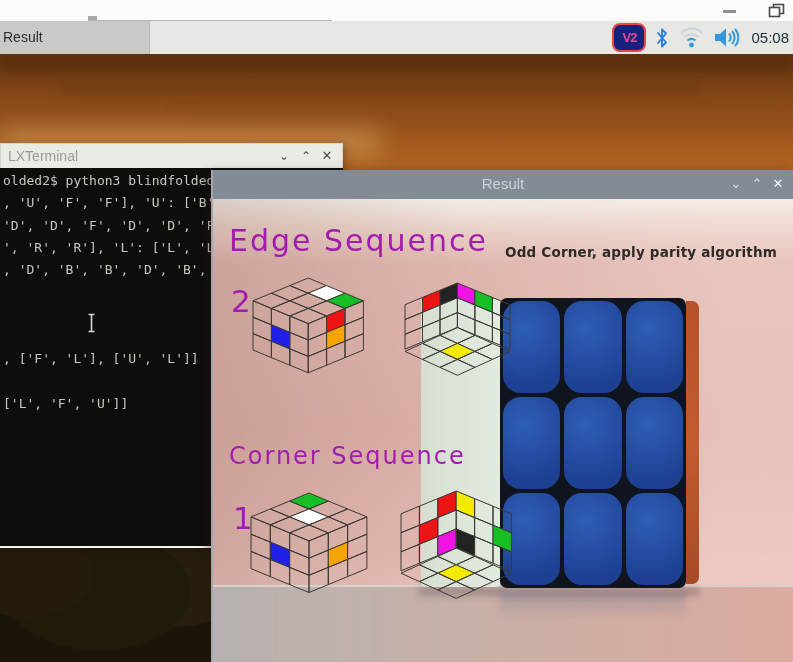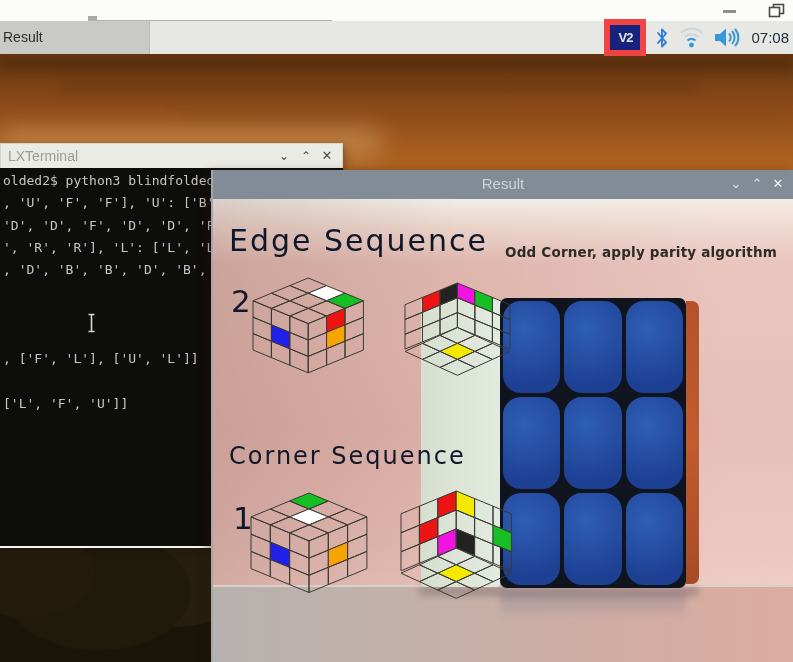--- a/index.html
+++ b/index.html
@@ -13,22 +13,22 @@
   #restore-btn{left:768px;top:3px;width:18px;height:15px;}
   #peek-tab{left:88px;top:16px;width:9px;height:5px;background:#a9a9a5;}
   #peek-line{left:88px;top:20px;width:244px;height:1.5px;background:#b2b2ae;}
 
   
   #taskbar{left:0;top:21px;width:793px;height:33px;background:#e7e7e3;}
   #task-btn{left:0;top:0;width:150px;height:33px;background:#c9c9c5;
     border-right:1px solid #b8b8b4;color:#2e2e2e;font-size:14px;line-height:33px;
     padding-left:3px;box-sizing:border-box;}
   #tray{right:4px;top:0;height:33px;display:flex;align-items:center;gap:9px;}
-  #vnc-badge{width:30px;height:25px;background:#16227b;border:6px solid #ef4444;
-    border-radius:0;color:#e5e5e5;font-weight:bold;font-size:13px;display:flex;
+  #vnc-badge{width:30px;height:25px;background:#16227b;border:2px solid #ef4444;
+    border-radius:8px;color:#ec4899;font-weight:bold;font-size:13px;display:flex;
     align-items:center;justify-content:center;letter-spacing:-1px;}
   #clock{font-size:15px;color:#20303c;padding-left:2px;}
 
   
   #wallpaper{left:0;top:54px;width:793px;height:608px;
     background:linear-gradient(180deg,#63350f 0%,#8a4a1a 8%,#a85d1e 16%,
       #bf7428 28%,#d08a3a 42%,#de9f52 55%,#e9b875 70%,#efca90 85%,#f2d49c 100%);}
   .streak{position:absolute;filter:blur(6px);}
   #streak1{left:0;top:4px;width:793px;height:13px;background:rgba(60,30,8,.40);}
   #streak2{left:60px;top:28px;width:640px;height:10px;background:rgba(85,42,13,.33);}
@@ -85,21 +85,21 @@
   #pale-face{left:0;top:3px;width:79px;height:288px;border-radius:4px;
     background:linear-gradient(90deg,#d6dfcf,#e2ebdf);}
   #blue-face{left:79px;top:2px;width:186px;height:290px;background:#10141f;
     border-radius:7px;display:grid;grid-template-columns:repeat(3,1fr);
     grid-template-rows:repeat(3,1fr);gap:4px;padding:3px;box-sizing:border-box;}
   .b-sticker{background:radial-gradient(circle at 38% 30%,#2e5eb6,#1d4092 78%);border-radius:18px;}
   #orange-sliver{left:265px;top:5px;width:13px;height:283px;
     background:linear-gradient(180deg,#b5522a,#c05c2e 50%,#a74b26);border-radius:0 7px 7px 0;}
 
   
-  .anno{color:#0f172a;font-family:"DejaVu Sans",sans-serif;}
+  .anno{color:#a21caf;font-family:"DejaVu Sans",sans-serif;}
   #edge-heading{left:16px;top:24px;font-size:30px;letter-spacing:2px;font-weight:500;}
   #parity-note{left:292px;top:45px;font-size:13.5px;font-weight:700;letter-spacing:.2px;color:#2e2a27;}
   #edge-step{left:18px;top:84px;font-size:31px;font-weight:500;}
   #corner-heading{left:16px;top:243px;font-size:24px;letter-spacing:2px;font-weight:500;}
   #corner-step{left:20px;top:301px;font-size:31px;font-weight:500;}
   #cube-svg-0{left:39px;top:78px;} #cube-svg-1{left:191px;top:83px;}
   #cube-svg-2{left:37px;top:293px;} #cube-svg-3{left:187px;top:291px;}
 </style>
 </head>
 <body>
@@ -138,21 +138,21 @@
         <path d="M6.5 11 A10.5 10.5 0 0 1 20.5 11" fill="none" stroke="#ccd6dc" stroke-width="2.2"></path>
         <path d="M9.5 14.5 A6.5 6.5 0 0 1 17.5 14.5" fill="none" stroke="#3697d9" stroke-width="2.2"></path>
         <circle cx="13.5" cy="19" r="2.4" fill="#3697d9"></circle>
       </svg>
       <svg width="26" height="21" viewBox="0 0 26 21">
         <polygon points="1,7 6,7 12,1.5 12,19.5 6,14 1,14" fill="#3697d9"></polygon>
         <path d="M15 6.5 A5.5 5.5 0 0 1 15 14.5" fill="none" stroke="#3697d9" stroke-width="2"></path>
         <path d="M18 4 A9.5 9.5 0 0 1 18 17" fill="none" stroke="#3697d9" stroke-width="2"></path>
         <path d="M21 1.8 A13 13 0 0 1 21 19.2" fill="none" stroke="#3697d9" stroke-width="2"></path>
       </svg>
-      <span id="clock">07:08</span>
+      <span id="clock">05:08</span>
     </div>
   </div>
 
   <div id="terminal" class="abs">
     <div id="t-titlebar" class="abs">
       <span id="t-title" class="abs">LXTerminal</span>
       <span id="t-shade" class="t-btn abs">⌄</span>
       <span id="t-max" class="t-btn abs">⌃</span>
       <span id="t-close" class="t-btn abs">✕</span>
     </div>

